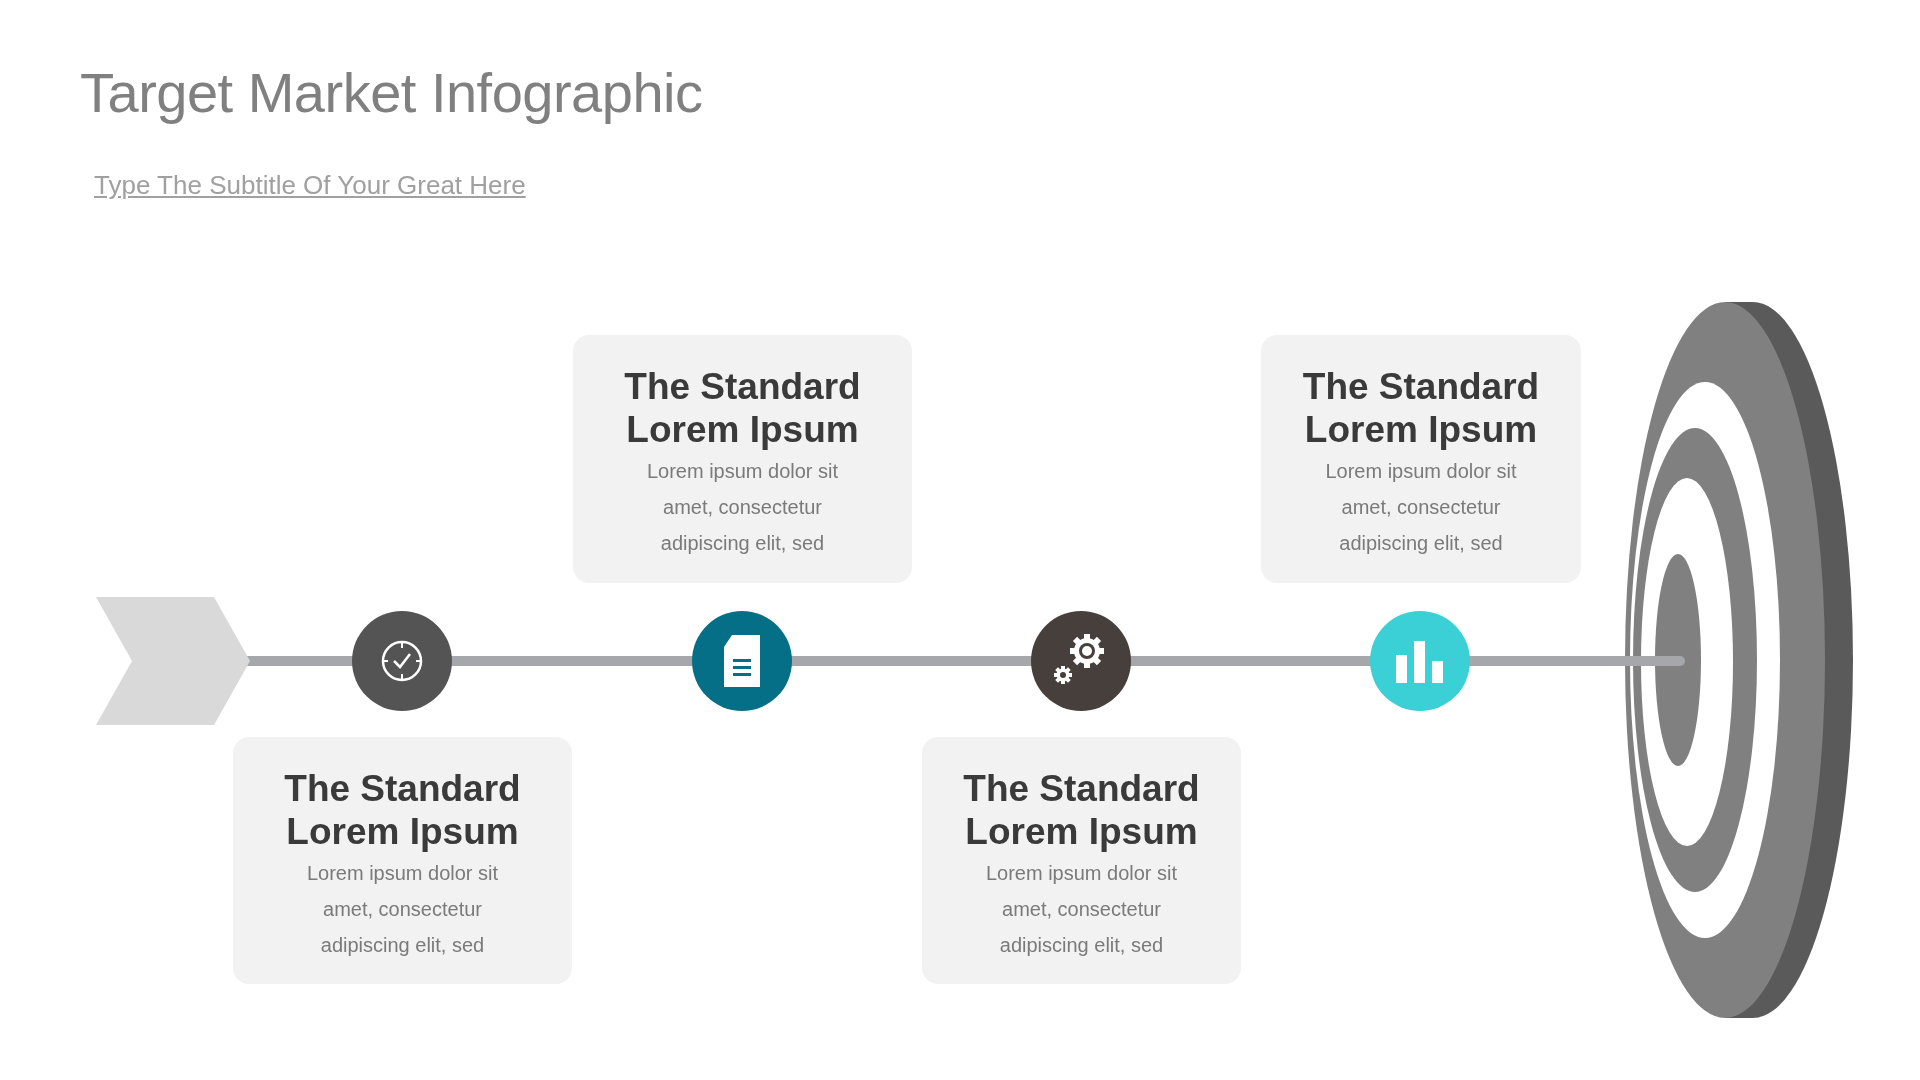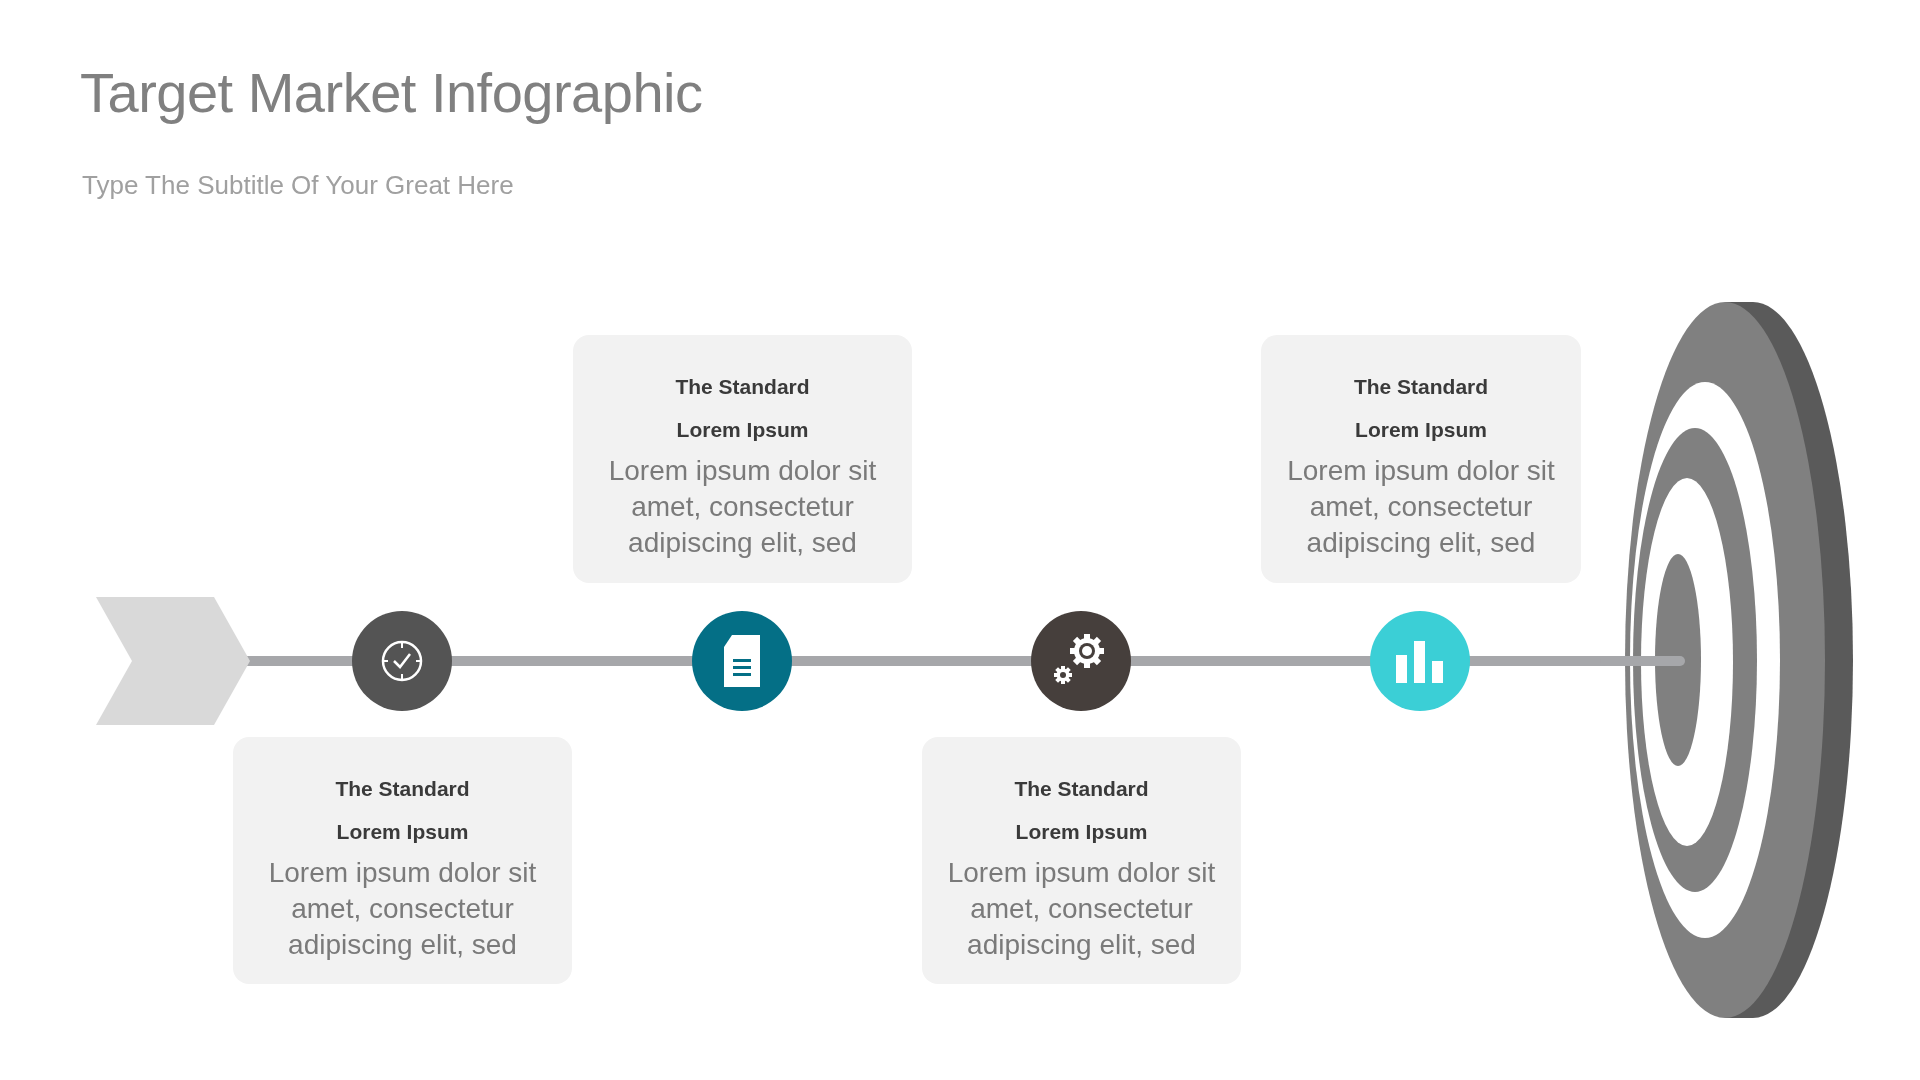--- a/index.html
+++ b/index.html
@@ -1,24 +1,24 @@
 <!DOCTYPE html>
 <html><head>
 <meta charset="utf-8">
 <style>
   html,body{margin:0;padding:0;}
   body{width:1920px;height:1080px;background:#ffffff;position:relative;overflow:hidden;font-family:"Liberation Sans","DejaVu Sans",sans-serif;}
   .title{position:absolute;left:80px;top:60px;font-size:56px;color:#808080;letter-spacing:-0.5px;white-space:nowrap;}
-  .subtitle{position:absolute;left:82px;top:170px;font-size:26px;color:#a0a0a0;white-space:nowrap;}
+  .subtitle{position:absolute;left:94px;top:170px;font-size:26px;color:#a0a0a0;white-space:nowrap;text-decoration:underline;}
   .line{position:absolute;left:240px;top:656px;width:1445px;height:10px;background:#a6a7aa;border-radius:5px;}
   .arrow{position:absolute;left:96px;top:597px;width:154px;height:128px;}
   .node{position:absolute;width:100px;height:100px;border-radius:50%;top:611px;display:flex;align-items:center;justify-content:center;}
   .card{position:absolute;background:#f2f2f2;border-radius:16px;text-align:center;box-sizing:border-box;padding-top:30px;}
-  .card .h{font-weight:bold;font-size:21px;line-height:43px;color:#3a3a3a;}
-  .card .b{font-size:28px;line-height:36px;color:#7a7a7a;margin-top:2px;}
+  .card .h{font-weight:bold;font-size:37px;line-height:43px;color:#3a3a3a;}
+  .card .b{font-size:20px;line-height:36px;color:#7a7a7a;margin-top:2px;}
   .target{position:absolute;left:1625px;top:300px;width:230px;height:720px;}
 </style>
 </head>
 <body>
 
 <div class="title">Target Market Infographic</div>
 <div class="subtitle">Type The Subtitle Of Your Great Here</div>
 
 <div class="line"></div>
 

